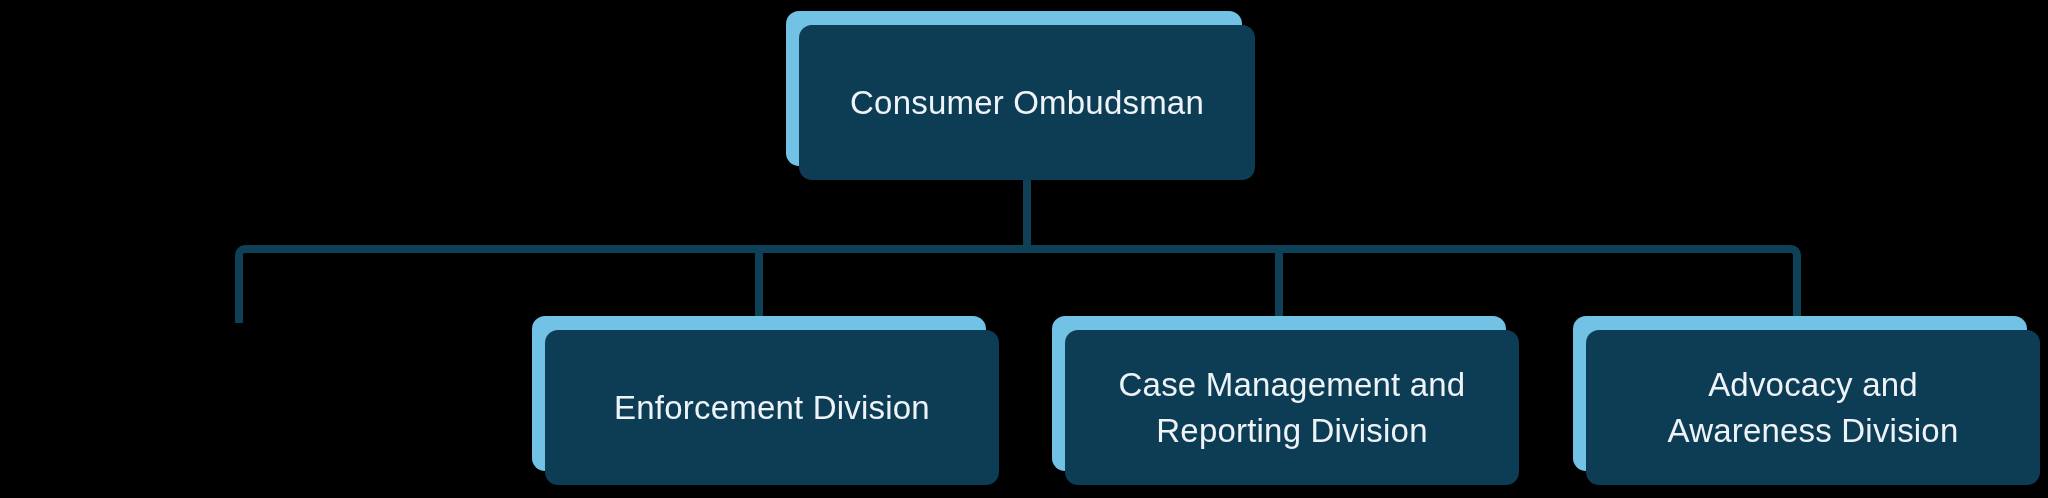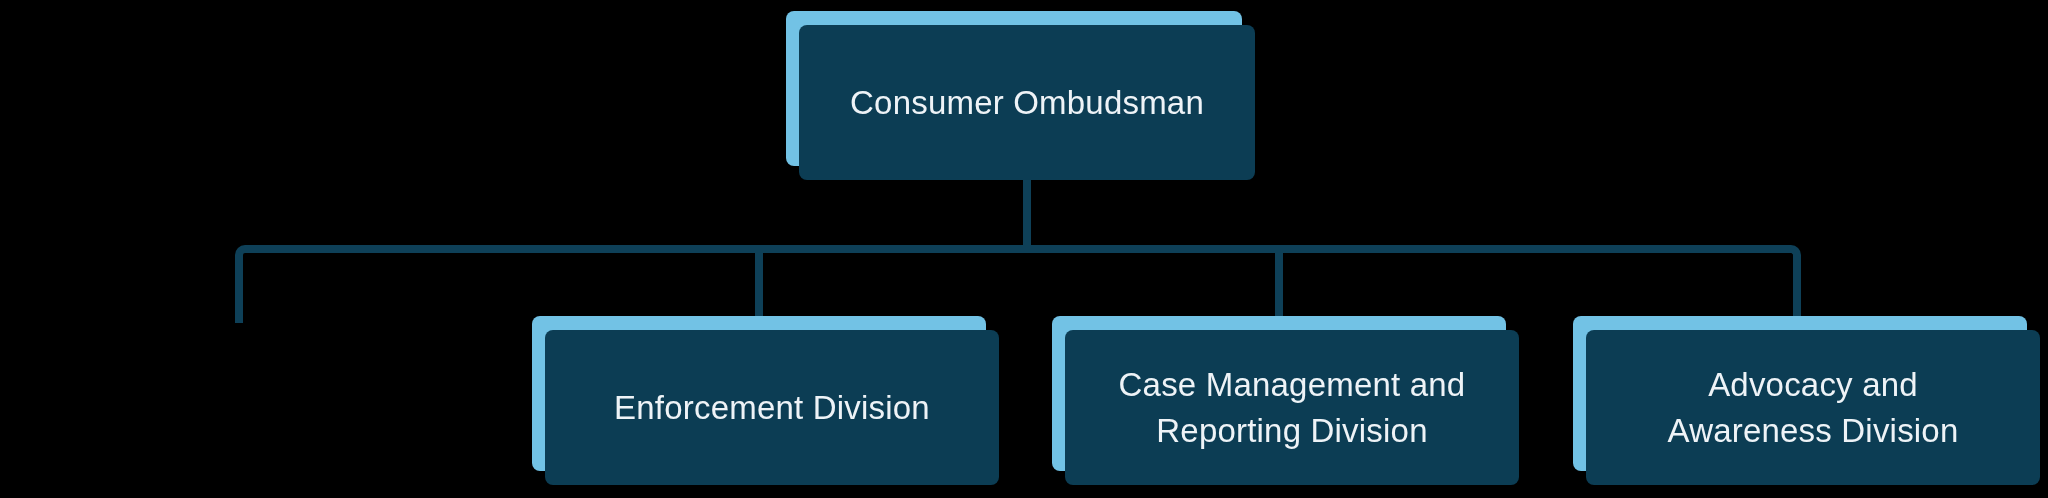--- a/index.html
+++ b/index.html
@@ -35,21 +35,21 @@
     border-radius: 10px 10px 0 0;
   }
   .dropper { top: 245px; width: 8px; height: 78px; }
   .dropper-2 { left: 755px; }
   .dropper-3 { left: 1275px; }
 
   
   .node {
     position: absolute; z-index: 2;
     background: var(--box_fill);
-    border-radius: 8px;
+    border-radius: 13px;
     box-shadow: -13px -14px 0 0 var(--box_shadow);
     display: flex; align-items: center; justify-content: center;
     text-align: center;
   }
   .node-label {
     color: var(--text);
     font-size: 33px;
     line-height: 1.38;
     white-space: pre-line;
     letter-spacing: 0.2px;

